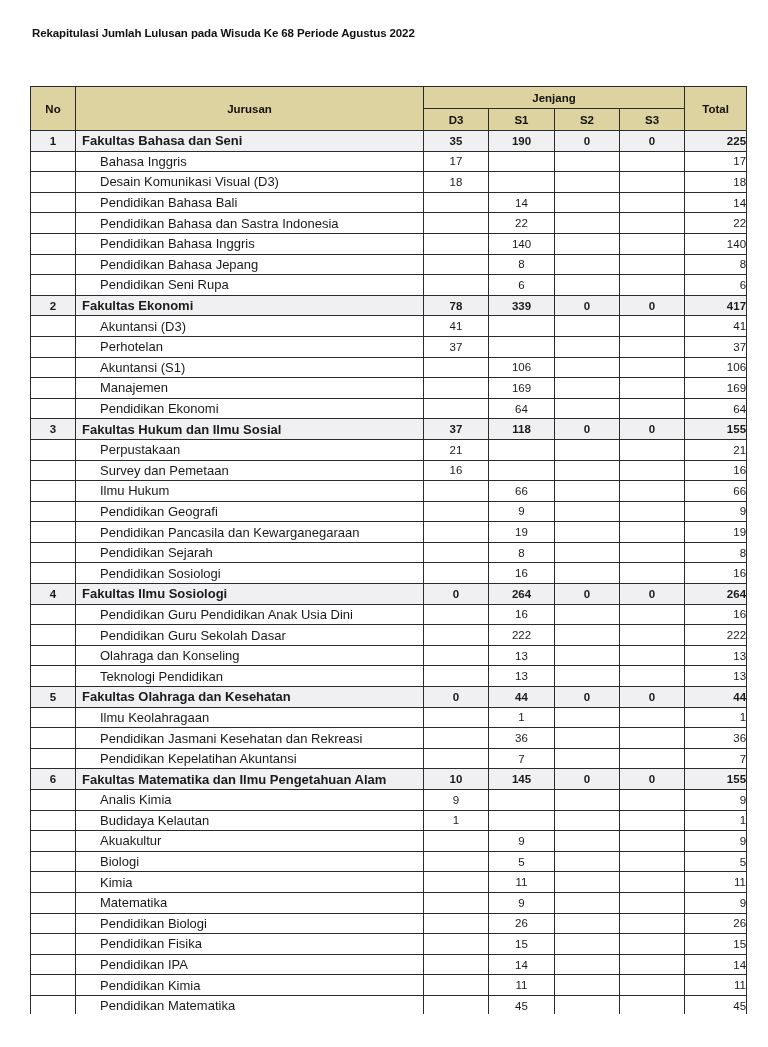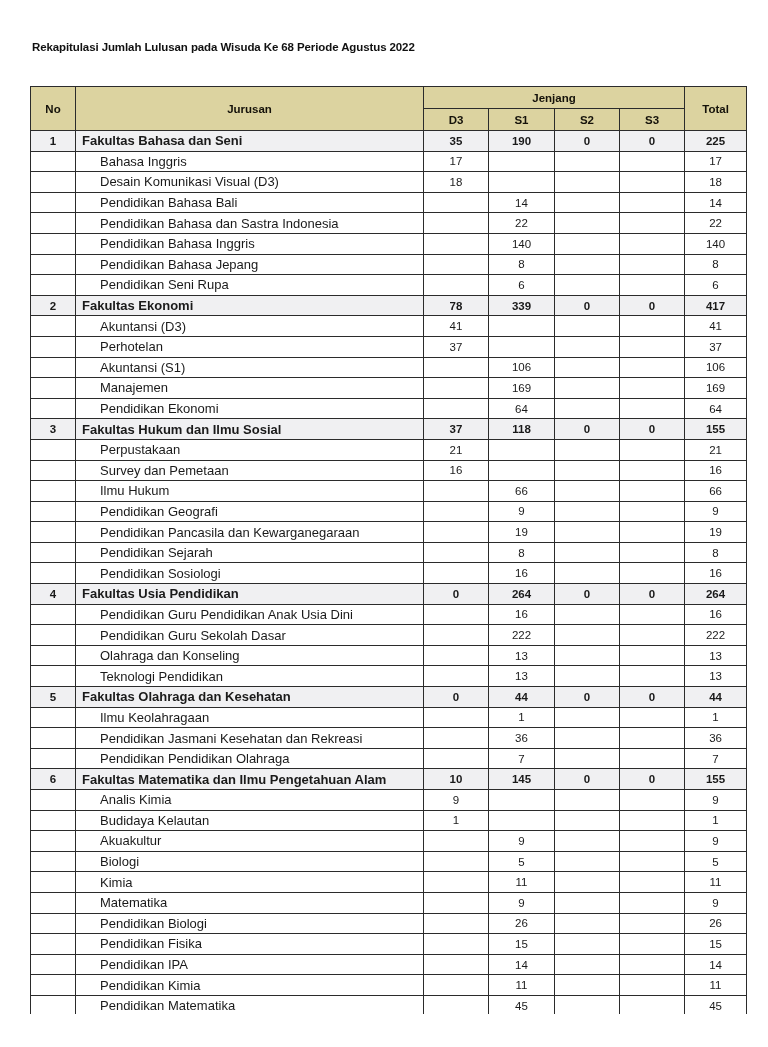--- a/index.html
+++ b/index.html
@@ -20,21 +20,21 @@
     position: relative;
     width: 768px;
     height: 1047px;
     background: #ffffff;
   }
 
   
   .titles {
     position: absolute;
     left: 32px;
-    top: 38px;
+    top: 24px;
   }
   .title-line {
     font-size: 11.5px;
     font-weight: bold;
     letter-spacing: -0.1px;
     line-height: 19px;
     white-space: nowrap;
     color: #111111;
   }
 
@@ -98,21 +98,21 @@
     border-bottom: 1px solid #e2e2e4;
   }
   td.jur-col {
     font-size: 13px;
     padding-left: 9px;
     border-top: 1px solid #e2e2e4;
     border-bottom: 1px solid #e2e2e4;
     white-space: nowrap;
   }
   td.total-col {
-    text-align: center;
+    text-align: right;
     font-size: 11.5px;
     border-top: 1px solid #e2e2e4;
     border-bottom: 1px solid #e2e2e4;
   }
 
   
   tr.faculty td {
     background: #f0f0f2;
     font-weight: bold;
     border-top: 1px solid #2b2b2b;
@@ -361,21 +361,21 @@
             <td class="no-col"></td>
             <td class="jur-col">Pendidikan Sosiologi</td>
             <td class="num-col"></td>
             <td class="num-col">16</td>
             <td class="num-col"></td>
             <td class="num-col"></td>
             <td class="total-col">16</td>
           </tr>
           <tr class="faculty">
             <td class="no-col">4</td>
-            <td class="jur-col">Fakultas Usia Pendidikan</td>
+            <td class="jur-col">Fakultas Ilmu Sosiologi</td>
             <td class="num-col">0</td>
             <td class="num-col">264</td>
             <td class="num-col">0</td>
             <td class="num-col">0</td>
             <td class="total-col">264</td>
           </tr>
           <tr class="prog">
             <td class="no-col"></td>
             <td class="jur-col">Pendidikan Guru Pendidikan Anak Usia Dini</td>
             <td class="num-col"></td>
@@ -433,21 +433,21 @@
             <td class="no-col"></td>
             <td class="jur-col">Pendidikan Jasmani Kesehatan dan Rekreasi</td>
             <td class="num-col"></td>
             <td class="num-col">36</td>
             <td class="num-col"></td>
             <td class="num-col"></td>
             <td class="total-col">36</td>
           </tr>
           <tr class="prog">
             <td class="no-col"></td>
-            <td class="jur-col">Pendidikan Pendidikan Olahraga</td>
+            <td class="jur-col">Pendidikan Kepelatihan Akuntansi</td>
             <td class="num-col"></td>
             <td class="num-col">7</td>
             <td class="num-col"></td>
             <td class="num-col"></td>
             <td class="total-col">7</td>
           </tr>
           <tr class="faculty">
             <td class="no-col">6</td>
             <td class="jur-col">Fakultas Matematika dan Ilmu Pengetahuan Alam</td>
             <td class="num-col">10</td>

